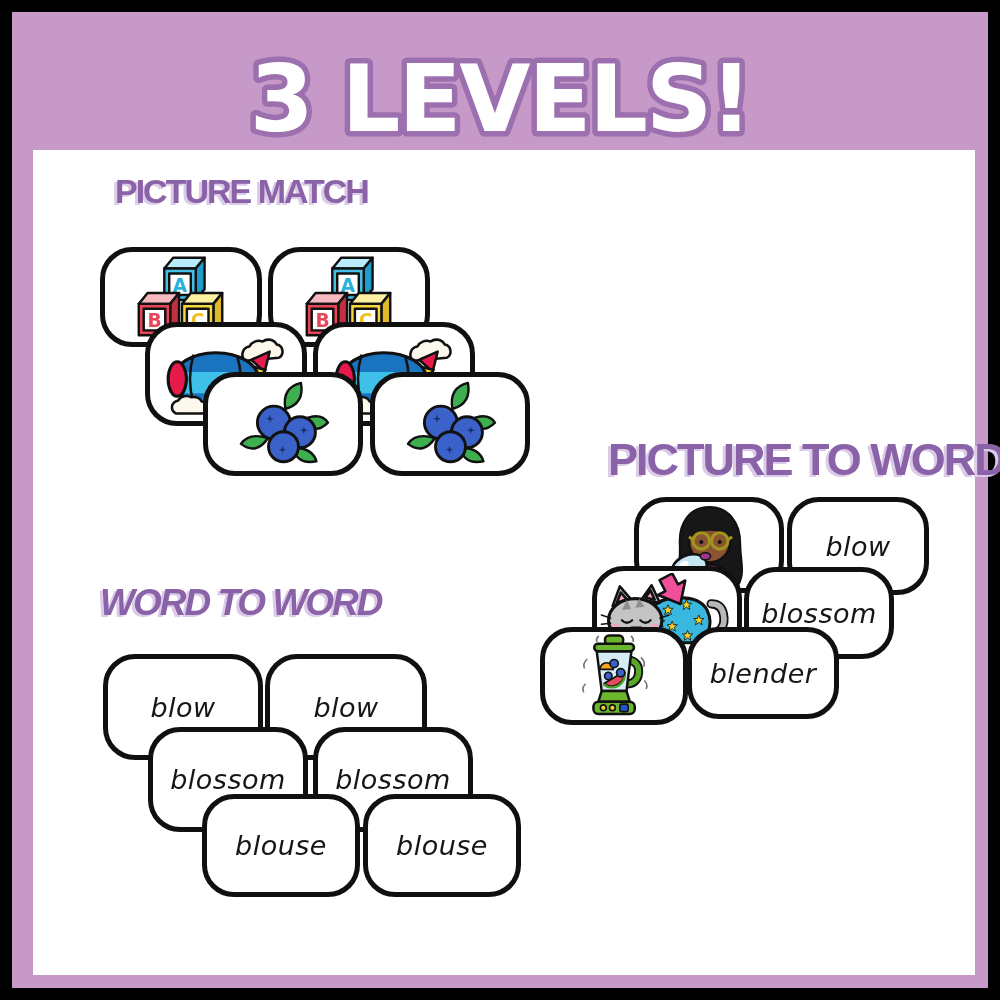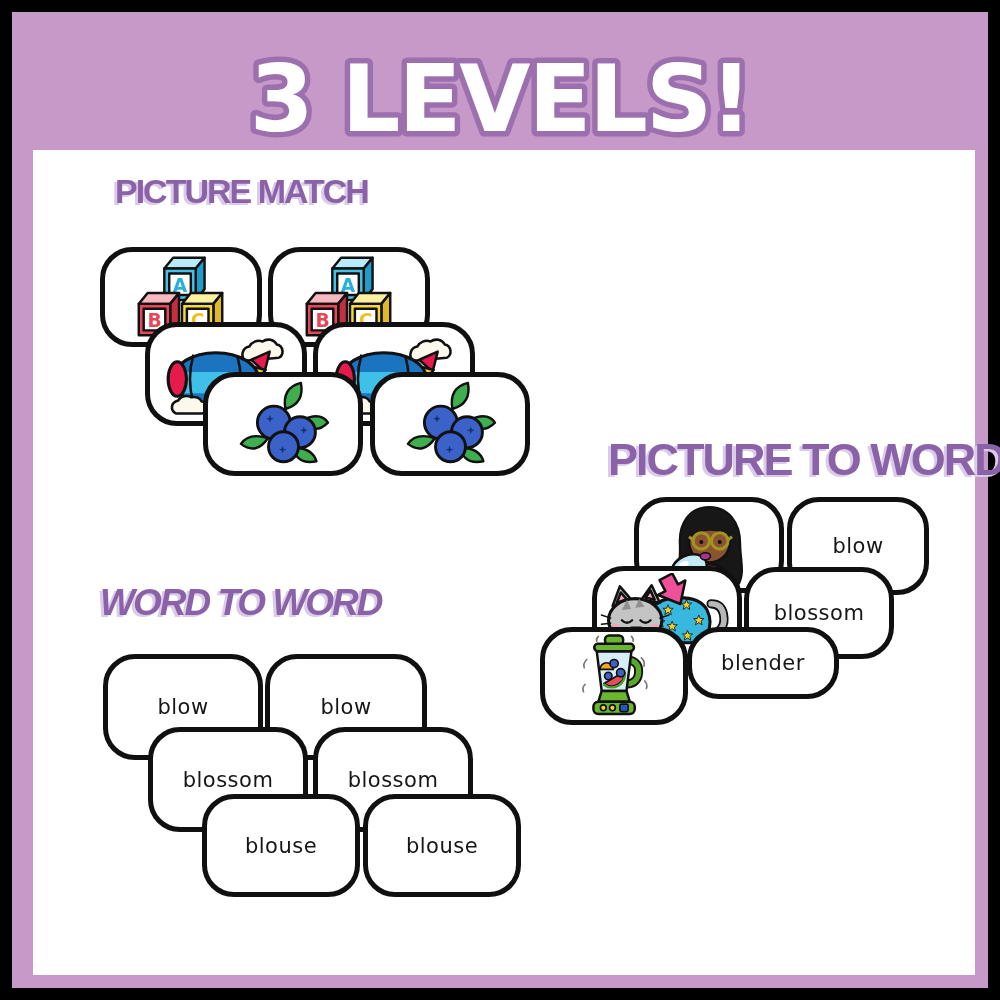--- a/index.html
+++ b/index.html
@@ -16,35 +16,35 @@
     font-family:"Liberation Sans",sans-serif;
     text-shadow:-3px 2px 0 #dccbe8;white-space:nowrap;
   }
   #h-pm{left:115px;top:172px;font-size:34px;}
   #h-ptw{left:608px;top:434px;font-size:45px;}
   #h-wtw{left:100px;top:582px;font-size:37px;font-style:italic;}
   .card{
     position:absolute;background:#fff;border:5px solid #101010;border-radius:32px;
     box-sizing:border-box;display:flex;align-items:center;justify-content:center;
   }
-  .word{font-size:21px;color:#161616;letter-spacing:.5px;font-family:"DejaVu Sans",sans-serif;}
+  .word{font-size:27px;color:#161616;letter-spacing:.5px;font-family:"DejaVu Sans",sans-serif;font-style:italic;}
   
   #pm1a{left:100px;top:247px;width:162px;height:100px;}
   #pm1b{left:268px;top:247px;width:162px;height:100px;}
   #pm2a{left:145px;top:322px;width:162px;height:104px;}
   #pm2b{left:313px;top:322px;width:162px;height:104px;}
   #pm3a{left:203px;top:372px;width:160px;height:104px;}
   #pm3b{left:370px;top:372px;width:160px;height:104px;}
   
   #ptw-pic1{left:634px;top:497px;width:150px;height:96px;}
   #ptw-w1{left:787px;top:497px;width:142px;height:98px;}
   #ptw-pic2{left:592px;top:566px;width:150px;height:93px;}
   #ptw-w2{left:744px;top:567px;width:150px;height:92px;}
   #ptw-pic3{left:540px;top:627px;width:148px;height:98px;}
-  #ptw-w3{left:687px;top:627px;width:152px;height:72px;}
+  #ptw-w3{left:687px;top:627px;width:152px;height:92px;}
   
   #wtw1a{left:103px;top:654px;width:160px;height:106px;}
   #wtw1b{left:265px;top:654px;width:162px;height:106px;}
   #wtw2a{left:148px;top:727px;width:160px;height:105px;}
   #wtw2b{left:313px;top:727px;width:160px;height:105px;}
   #wtw3a{left:202px;top:794px;width:158px;height:103px;}
   #wtw3b{left:363px;top:794px;width:158px;height:103px;}
 </style>
 </head>
 <body>

